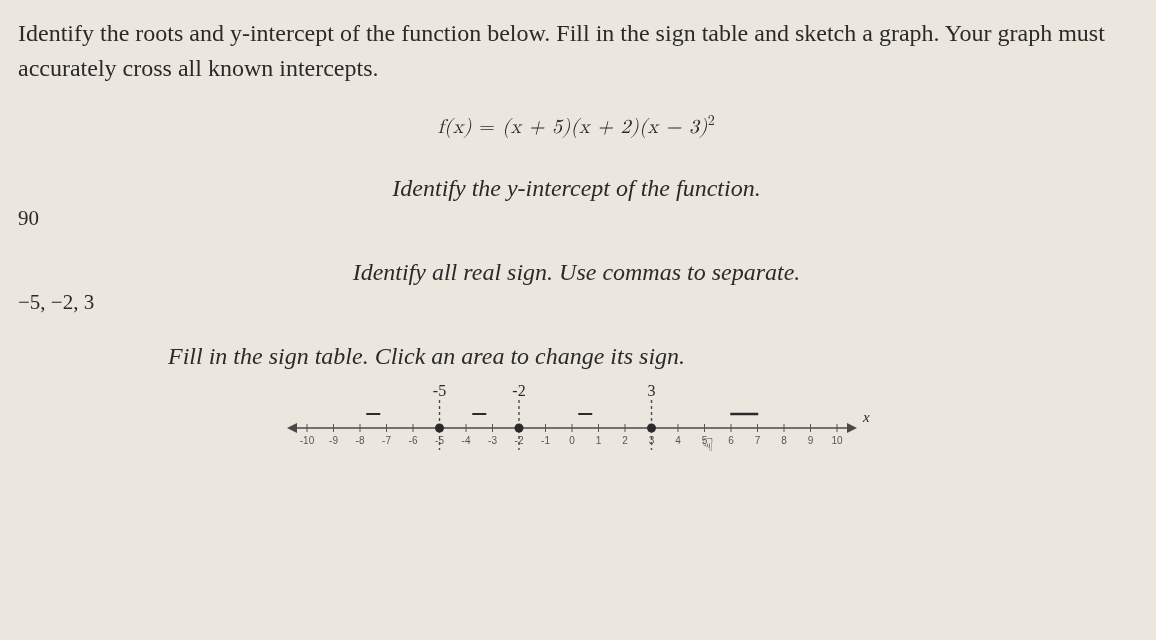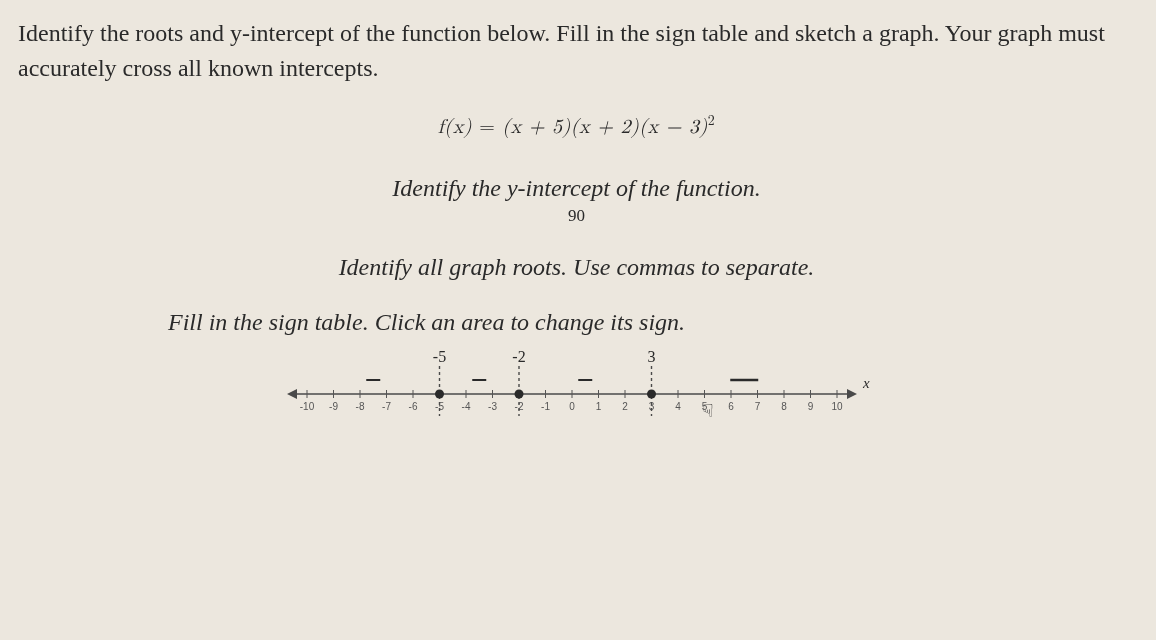--- a/index.html
+++ b/index.html
@@ -40,22 +40,22 @@
   .section-left {
     margin-left: 150px;
     text-align: left;
   }
   .prompt {
     font-size: 24px;
     margin-bottom: 4px;
     font-style: italic;
   }
   .answer {
-    font-size: 17px;
-    text-align: center;
+    font-size: 21px;
+    text-align: left;
   }
   .numline-wrap {
     margin-top: 8px;
     display: flex;
     justify-content: center;
   }
   svg.numline {
     width: 600px;
     height: 80px;
   }
@@ -116,21 +116,22 @@
       <span class="fx">(x + 5)(x + 2)(x − 3)</span><sup>2</sup>
     </span>
   </div>
 
   <div class="section">
     <div class="prompt">Identify the y-intercept of the function.</div>
     <div class="answer">90</div>
   </div>
 
   <div class="section">
-    <div class="prompt">Identify all graph roots. Use commas to separate.</div>
+    <div class="prompt">Identify all real sign. Use commas to separate.</div>
+    <div class="answer">−5, −2, 3</div>
   </div>
 
   <div class="section-left">
     <div class="prompt">Fill in the sign table. Click an area to change its sign.</div>
   </div>
 
   <div class="numline-wrap">
     <svg class="numline" viewBox="0 0 600 80">
 
     <line x1="12" y1="50" x2="578" y2="50" class="axis-line"></line>

